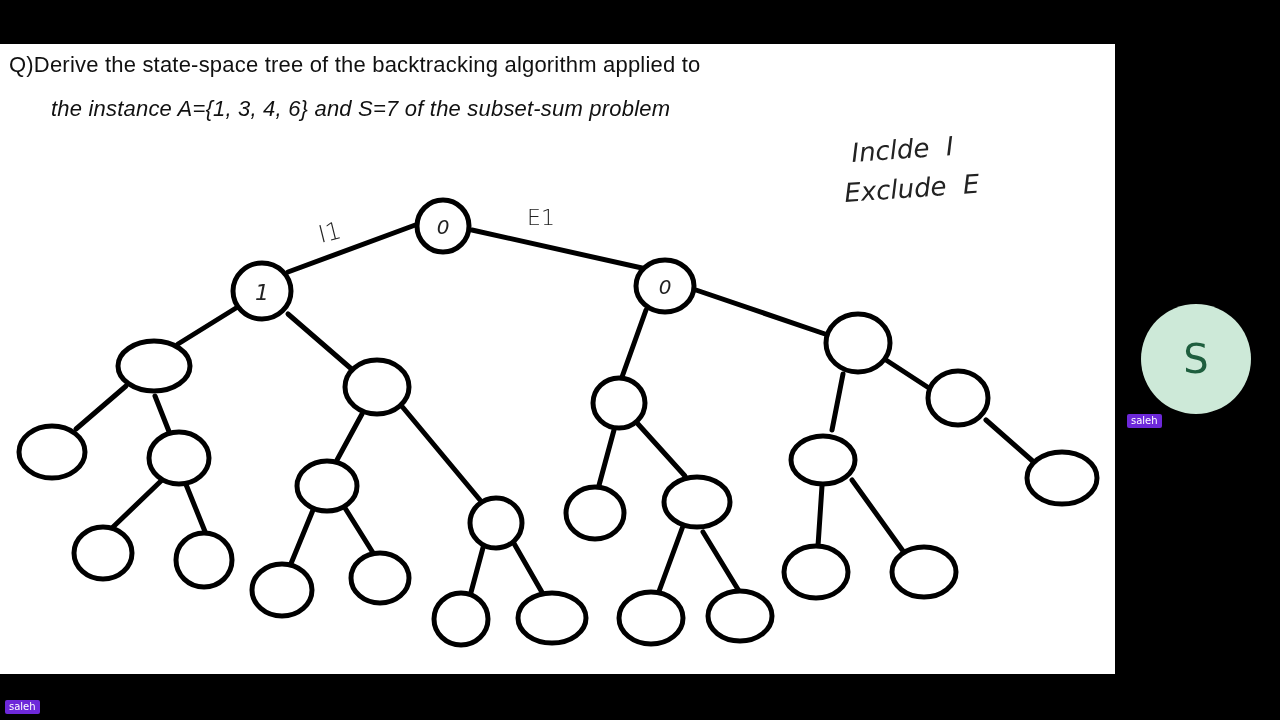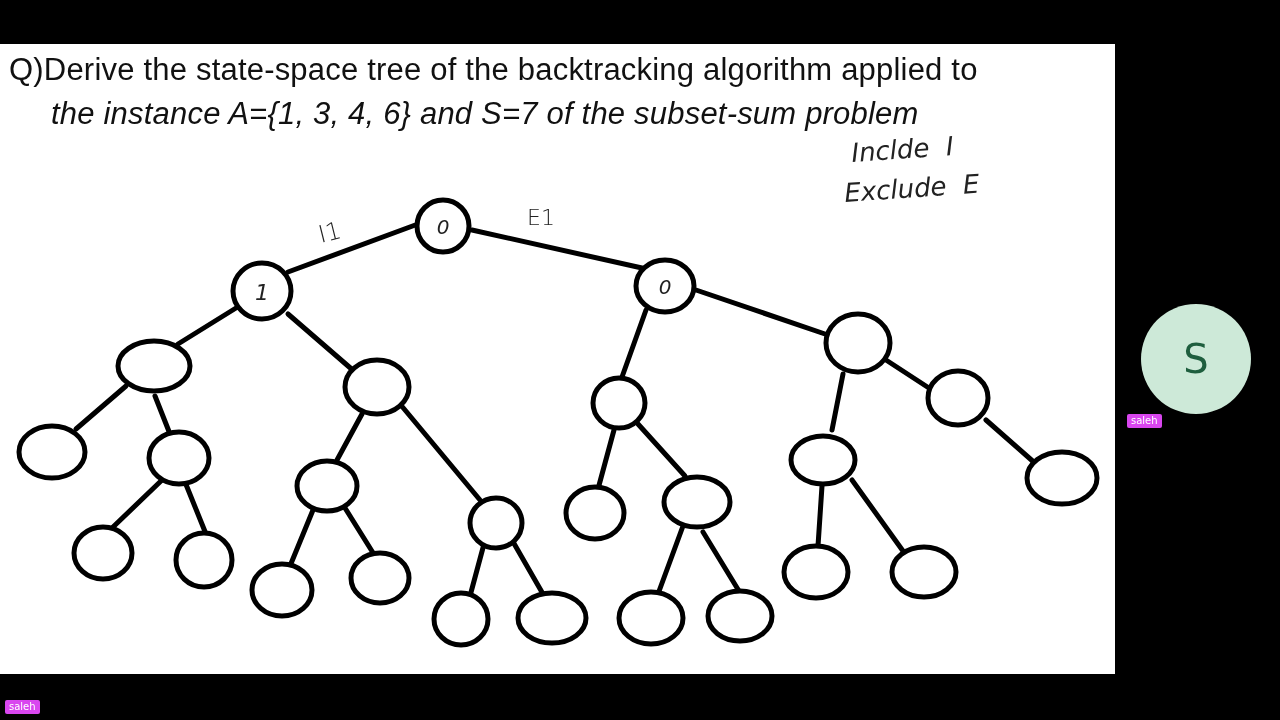--- a/index.html
+++ b/index.html
@@ -1,25 +1,25 @@
 <!DOCTYPE html>
 <html><head>
 <meta charset="utf-8">
 <style>
   html, body { margin:0; padding:0; }
   body { width:1280px; height:720px; background:#000; position:relative; overflow:hidden; font-family:"Liberation Sans", sans-serif; }
   .slide { position:absolute; left:0; top:44px; width:1115px; height:630px; background:#fff; overflow:hidden; }
-  .q-line { position:absolute; font-family:"Liberation Sans", sans-serif; font-size:31px; color:#111; white-space:nowrap; letter-spacing:0.2px;text-align:right; }
+  .q-line { position:absolute; font-family:"Liberation Sans", sans-serif; font-size:22px; color:#111; white-space:nowrap; letter-spacing:0.2px;text-align:right; }
   .q1 { left:9px; top:8px; }
   .q2 { left:51px; top:52px;font-style:italic; }
   .tree { position:absolute; left:0; top:0; width:1115px; height:630px; }
   .hand { font-family:"DejaVu Sans", sans-serif; fill:#222; font-weight:300; }
   .share-tile { position:absolute; left:1141px; top:304px; width:110px; height:110px; border-radius:50%; background:#cde9d8; display:flex; align-items:center; justify-content:center; }
   .share-tile span { font-family:"DejaVu Sans", sans-serif; font-size:40px; color:#1e5e3e; }
-  .name-tag { position:absolute; background:#d946ef; color:#fff; font-family:"DejaVu Sans", sans-serif; font-size:10px; padding:1px 4px 2px; border-radius:2px; }
+  .name-tag { position:absolute; background:#6d28d9; color:#fff; font-family:"DejaVu Sans", sans-serif; font-size:10px; padding:1px 4px 2px; border-radius:2px; }
   .tag-right { left:1127px; top:414px; }
   .tag-bottom { left:5px; top:700px; }
 </style>
 </head>
 <body>
 
 <div class="slide">
   <div class="q-line q1">Q)Derive the state-space tree of the backtracking algorithm applied to</div>
   <div class="q-line q2">the instance A={1, 3, 4, 6} and S=7 of the subset-sum problem</div>
 

